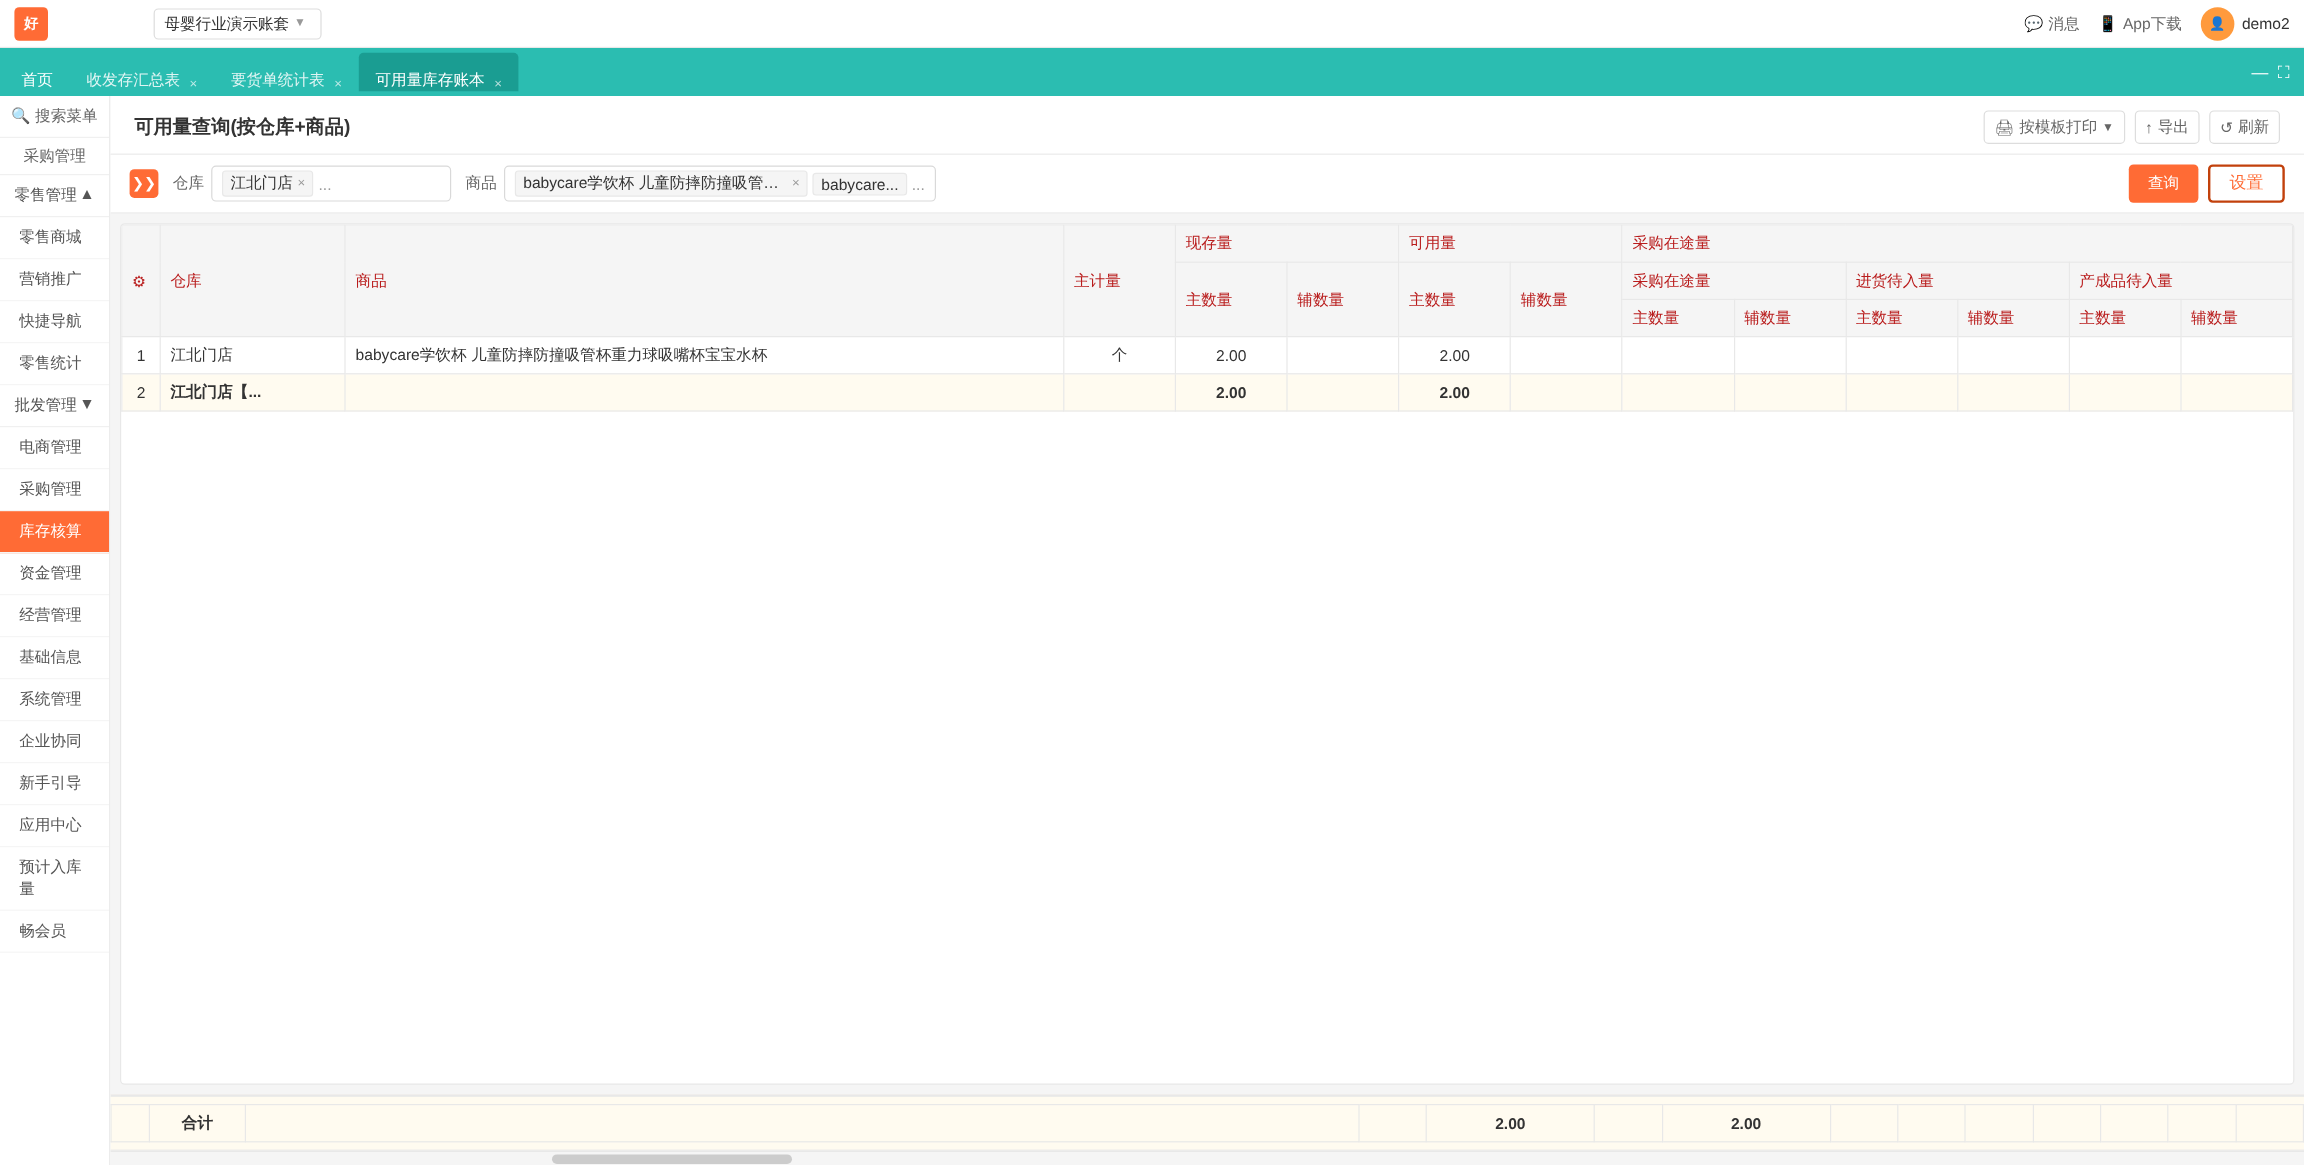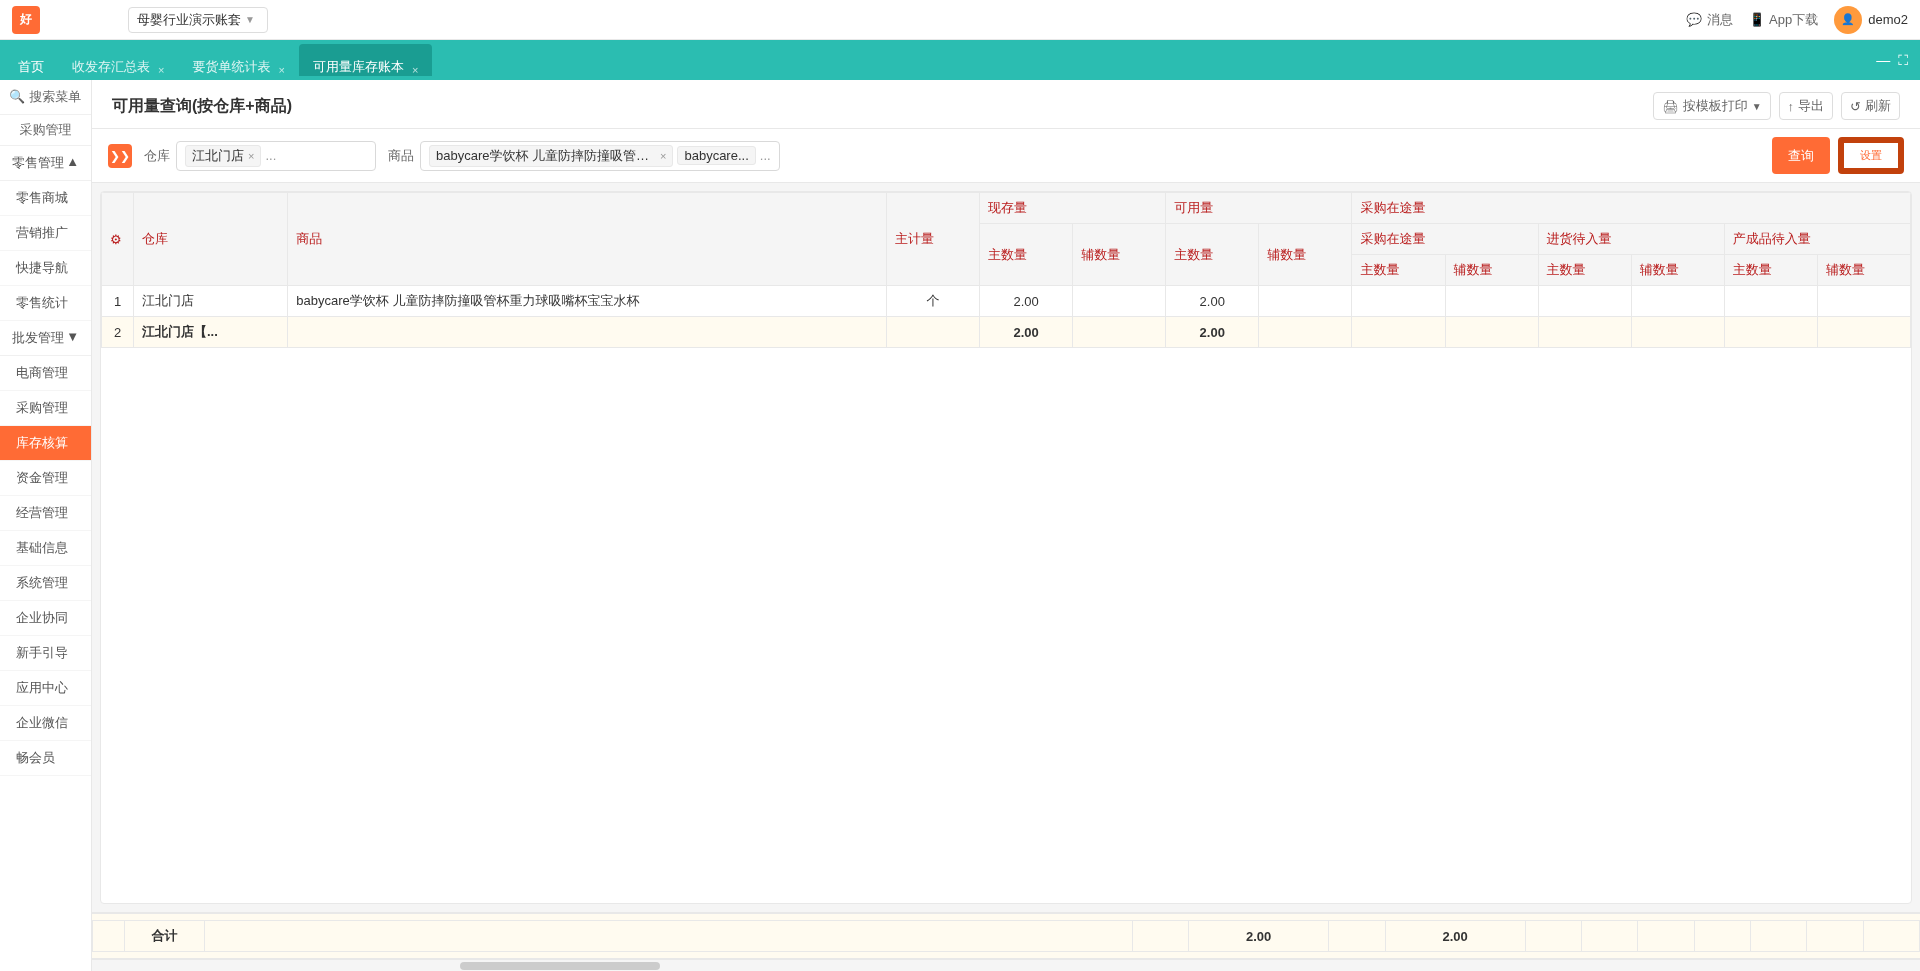--- a/index.html
+++ b/index.html
@@ -126,21 +126,21 @@
     }
     .filter-toggle { width: 24px; height: 24px; background: #ff6b35; color: white; border-radius: 4px; display: flex; align-items: center; justify-content: center; cursor: pointer; font-size: 12px; }
     .filter-group { display: flex; align-items: center; gap: 6px; }
     .filter-label { color: #666; font-size: 13px; }
     .filter-input-area { display: flex; align-items: center; gap: 4px; border: 1px solid #d9d9d9; border-radius: 4px; padding: 3px 8px; background: #fff; min-width: 200px; }
     .filter-tag { background: #f5f5f5; border: 1px solid #e8e8e8; border-radius: 3px; padding: 1px 6px; font-size: 12px; color: #333; display: flex; align-items: center; gap: 4px; }
     .filter-tag .tag-close { color: #999; cursor: pointer; font-size: 11px; }
     .filter-more { color: #999; cursor: pointer; }
     .filter-actions { margin-left: auto; display: flex; gap: 8px; }
     .btn-query { background: #ff6b35; color: white; border: none; border-radius: 4px; padding: 5px 16px; cursor: pointer; font-size: 13px; }
-    .btn-settings { border: 6px solid #c2410c; color: #ff6b35; background: #fff; border-radius: 4px; padding: 5px 16px; cursor: pointer; font-size: 11px; }
+    .btn-settings { border: 2px solid #c2410c; color: #ff6b35; background: #fff; border-radius: 4px; padding: 5px 16px; cursor: pointer; font-size: 14px; }
 
     
     .table-wrapper {
       flex: 1;
       overflow: auto;
       background: #fff;
       margin: 8px;
       border: 1px solid #e8e8e8;
       border-radius: 4px;
     }
@@ -306,21 +306,21 @@
     <div class="sidebar-sub-item">
       <span>企业协同</span>
     </div>
     <div class="sidebar-sub-item">
       <span>新手引导</span>
     </div>
     <div class="sidebar-sub-item">
       <span>应用中心</span>
     </div>
     <div class="sidebar-sub-item">
-      <span>企业微信</span>
+      <span>预计入库量</span>
     </div>
     <div class="sidebar-sub-item">
       <span>畅会员</span>
     </div>
   </div>
 
   <div class="content-area">
 
     <div class="page-header">
       <h2 class="page-title">可用量查询(按仓库+商品)</h2>

